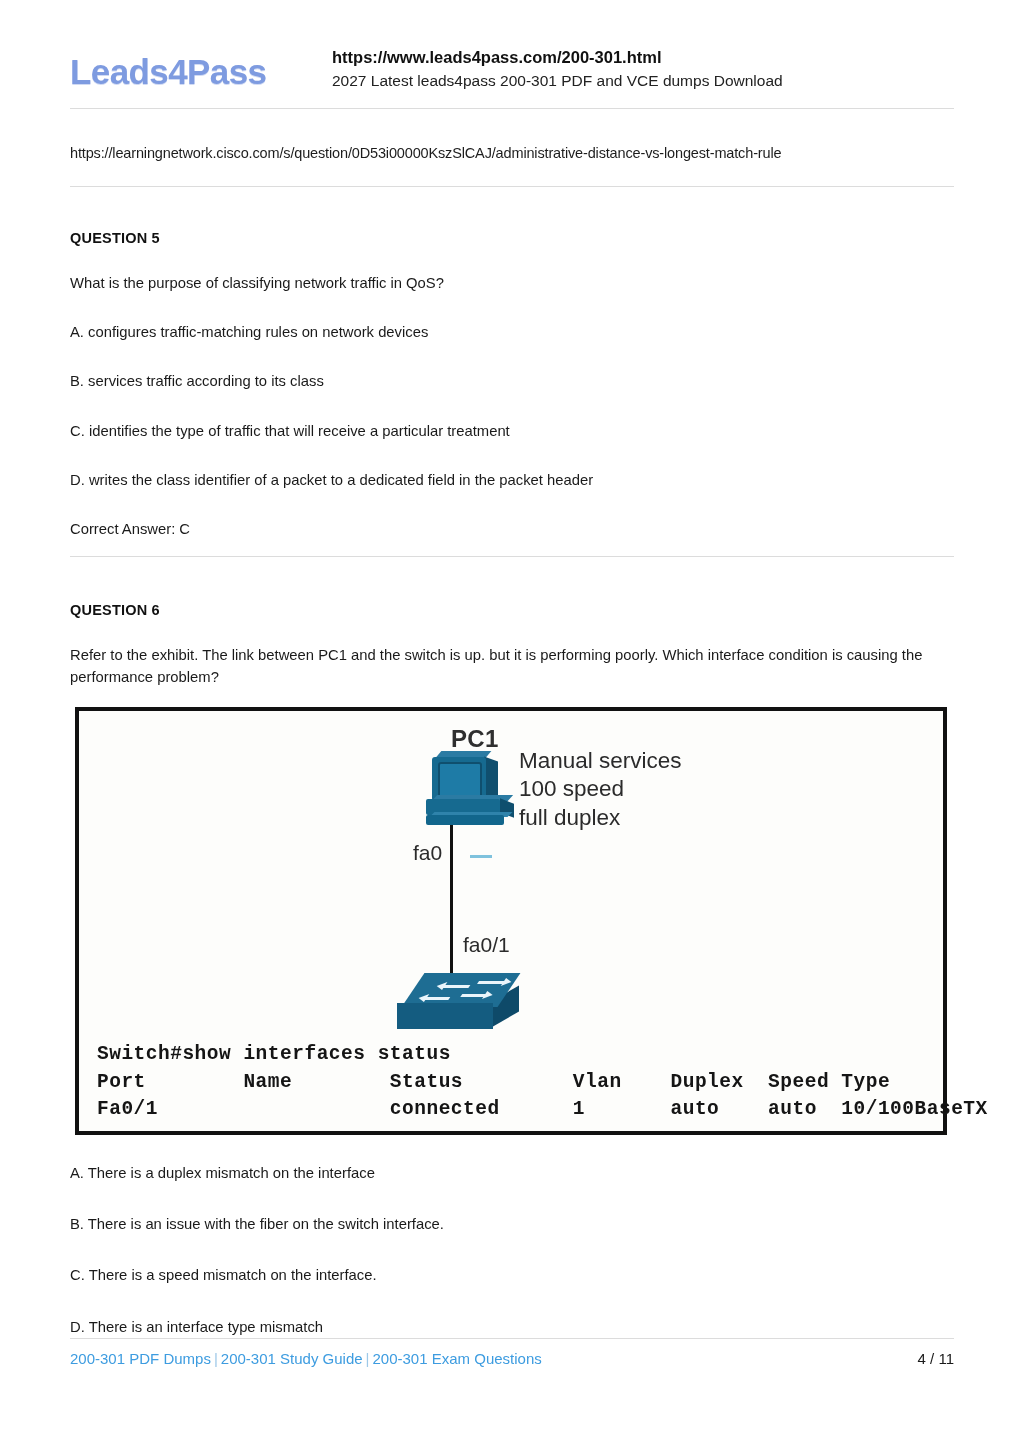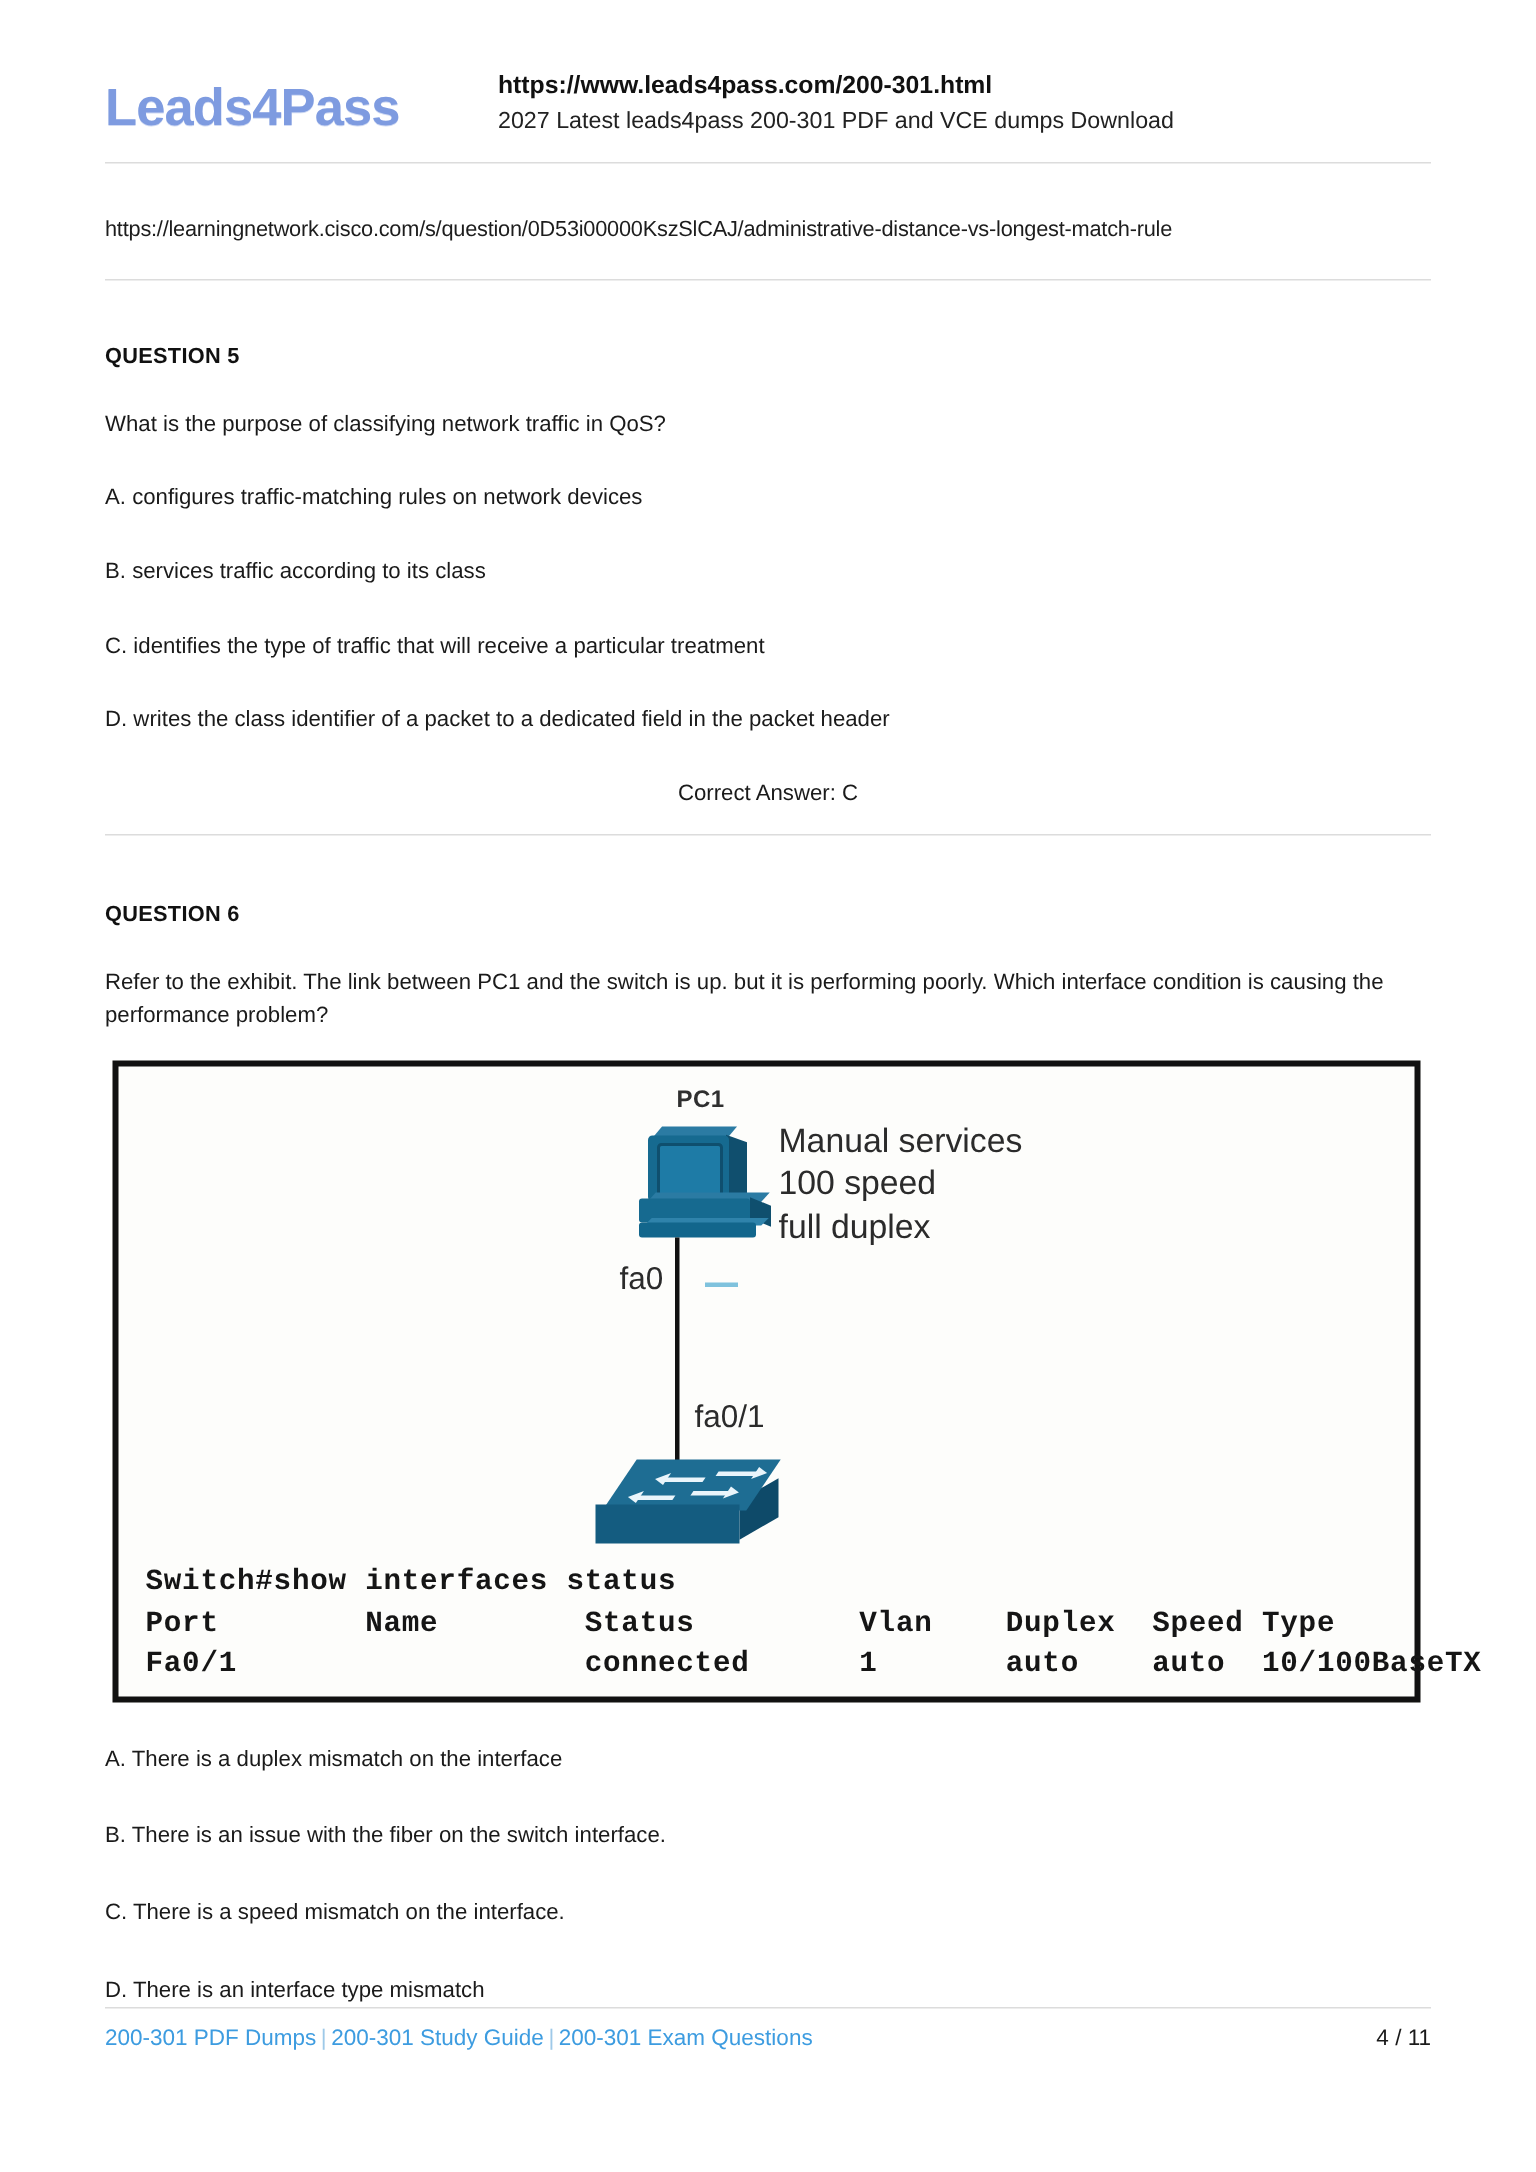--- a/index.html
+++ b/index.html
@@ -113,21 +113,20 @@
     font-size: 14.8px;
     color: #1a1a1a;
     margin: 0 0 27px 0;
     line-height: 1.5;
   }
   .q-answer {
     font-size: 14.8px;
     color: #1a1a1a;
     margin: 0;
     line-height: 1.5;
-    text-align: center;
   }
   .choices-after {
     position: absolute;
     left: 70px;
     top: 1162px;
     width: 884px;
   }
   .choices-after .q-choice { margin-bottom: 29px; }
   .choices-after .q-choice:last-child { margin-bottom: 0; }
 
@@ -146,21 +145,21 @@
     position: relative;
     width: 100%;
     height: 100%;
   }
 
   
   .lbl-pc1 {
     position: absolute;
     left: 372px;
     top: 14px;
-    font-size: 16px;
+    font-size: 24px;
     font-weight: 600;
     color: #2f2f2f;
     letter-spacing: 0.3px;
   }
   
   .manual-settings {
     position: absolute;
     left: 440px;
     top: 36px;
     font-size: 22.5px;

